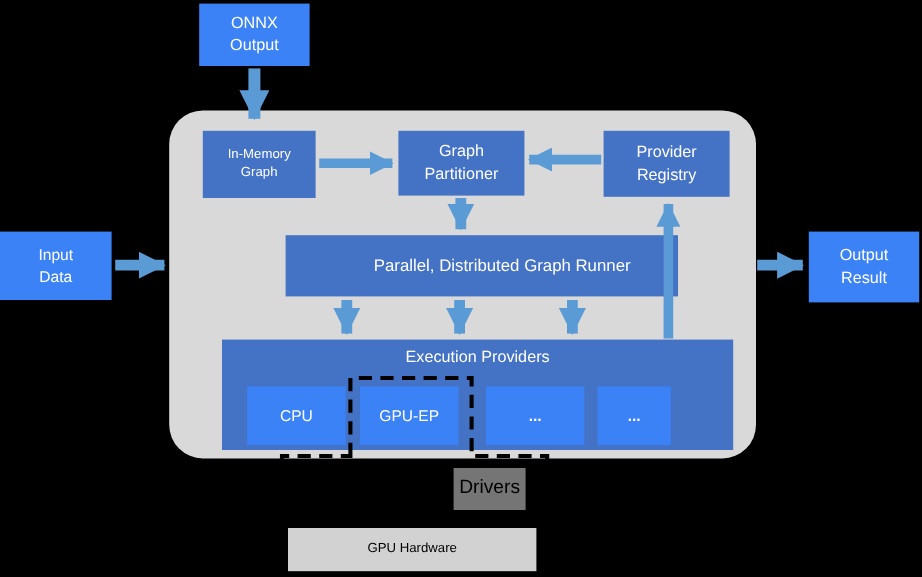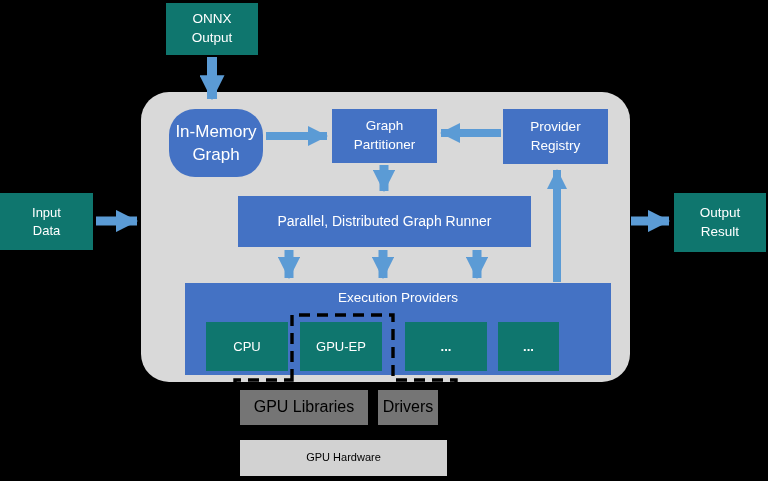--- a/index.html
+++ b/index.html
@@ -8,30 +8,30 @@
     font-family:"Liberation Sans",sans-serif;
   }
   .runtime-container{
     position:absolute;left:141px;top:92px;width:489px;height:290px;
     background:#D9D9D9;border-radius:28px;
   }
   .node{
     position:absolute;display:flex;flex-direction:column;align-items:center;
     justify-content:center;text-align:center;color:#fff;line-height:1.38;
   }
-  .orange{background:#0f766e;}
+  .orange{background:#3b82f6;}
   .blue{background:#4472C4;}
   .gray-dark{background:#757575;color:#000;}
   .gray-light{background:#D2D2D2;color:#000;}
 
   .onnx-model{left:166px;top:3px;width:92px;height:52px;font-size:13.5px;}
-  .in-memory{left:169px;top:109px;width:94px;height:68px;font-size:17px;border-radius:26px;}
+  .in-memory{left:169px;top:109px;width:94px;height:56px;font-size:11px;}
   .partitioner{left:332px;top:109px;width:105px;height:54px;font-size:13.5px;}
   .registry{left:503px;top:109px;width:105px;height:55px;font-size:13.5px;}
-  .runner{left:238px;top:196px;width:293px;height:51px;font-size:14px;}
+  .runner{left:238px;top:196px;width:293px;height:51px;font-size:14px;padding-left:34px;}
   .exec-providers{
     left:185px;top:283px;width:426px;height:92px;
     justify-content:flex-start;padding-top:6px;box-sizing:border-box;font-size:13.5px;
   }
   .ep-cpu{left:206px;top:322px;width:82px;height:49px;font-size:13px;}
   .ep-gpu{left:300px;top:322px;width:82px;height:49px;font-size:13px;}
   .ep-more1{left:405px;top:322px;width:82px;height:49px;font-size:13px;font-weight:bold;}
   .ep-more2{left:498px;top:322px;width:61px;height:49px;font-size:13px;font-weight:bold;}
   .input-data{left:0px;top:193px;width:93px;height:57px;font-size:13px;}
   .output-result{left:674px;top:193px;width:92px;height:59px;font-size:13.5px;}
@@ -95,23 +95,20 @@
   <div class="node orange input-data">
     <span class="line">Input</span>
     <span class="line">Data</span>
   </div>
 
   <div class="node orange output-result">
     <span class="line">Output</span>
     <span class="line">Result</span>
   </div>
 
-  <div class="node gray-dark gpu-libraries">
-    <span>GPU Libraries</span>
-  </div>
   <div class="node gray-dark drivers">
     <span>Drivers</span>
   </div>
   <div class="node gray-light gpu-hardware">
     <span>GPU Hardware</span>
   </div>
 
   <svg class="overlay" viewBox="0 0 768 481" xmlns="http://www.w3.org/2000/svg">
     <defs>
       <marker id="ah" viewBox="0 0 10 10" refX="9.5" refY="5" markerWidth="2.5" markerHeight="2.5" orient="auto">

